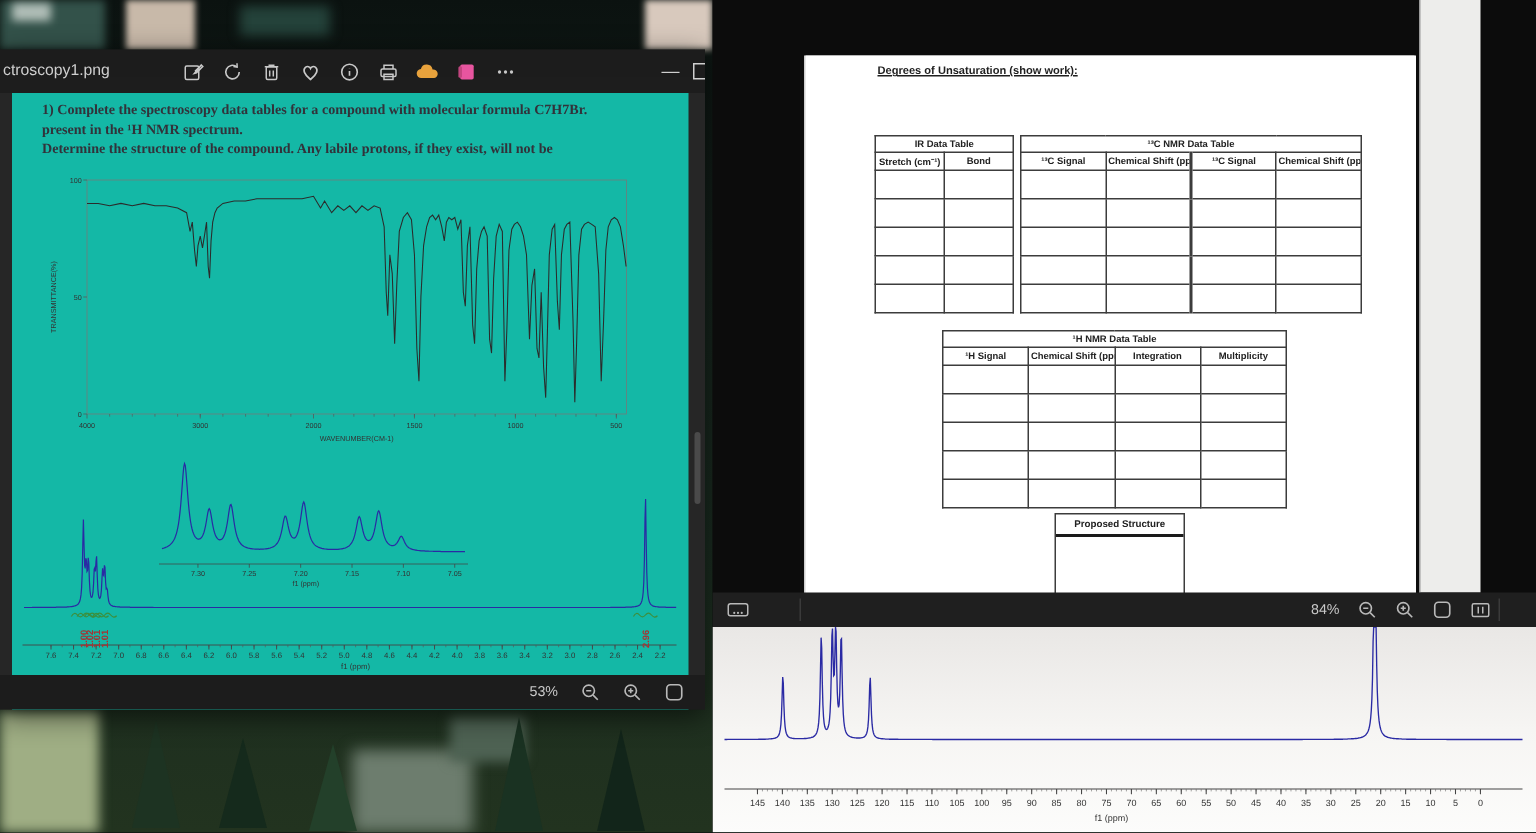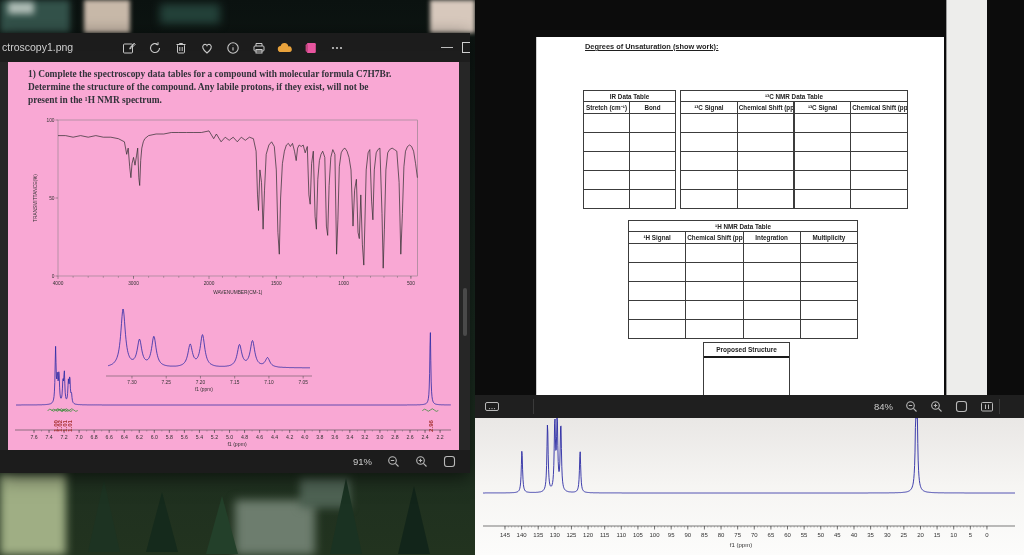--- a/index.html
+++ b/index.html
@@ -11,21 +11,21 @@
   .photos-window{position:absolute;left:0;top:33px;width:470px;height:440px;background:#1d1d1d;overflow:hidden;box-shadow:0 4px 18px rgba(0,0,0,.6);}
   .p-titlebar{position:absolute;left:0;top:0;width:470px;height:18px;background:#1c1c1c;}
   .p-title{position:absolute;left:2px;top:0;line-height:29px;font-size:10.5px;color:#cfcfcf;white-space:nowrap;}
   .ptb{position:absolute;left:118px;top:0;height:29px;display:flex;align-items:center;gap:4px;}
   .tbtn{width:22px;height:24px;background:transparent;border:none;display:flex;align-items:center;justify-content:center;padding:0;cursor:default;}
   .tbtn svg{display:block;}
   .minbtn{position:absolute;right:12px;top:0;width:22px;height:29px;background:transparent;border:none;color:#cfcfcf;font-size:12px;line-height:29px;padding:0;}
   .maxbtn{position:absolute;left:462px;top:9px;width:16px;height:11px;background:transparent;border:none;padding:0;}
   .maxbtn span{display:block;width:9px;height:9px;border:1px solid #cfcfcf;}
   .p-content{position:absolute;left:0;top:29px;width:470px;height:388px;background:#262626;}
-  .photo-canvas{position:absolute;left:8px;top:0;width:451px;height:428px;background:#f9a8d4;overflow:hidden;}
+  .photo-canvas{position:absolute;left:8px;top:0;width:451px;height:428px;background:#14b8a6;overflow:hidden;}
   .p-scroll{position:absolute;right:2px;top:0;width:5px;height:388px;}
   .p-thumb{position:absolute;left:0;top:226px;width:4px;height:48px;background:#4a4a4a;border-radius:2px;}
   .problem-text{position:absolute;left:20px;top:6px;width:412px;font-family:"Liberation Serif",serif;font-size:9.4px;font-weight:600;color:#32323a;line-height:1.36;}
   .problem-text span{display:block;}
   #ir-svg{position:absolute;left:18px;top:46px;}
   #h1-svg{position:absolute;left:2px;top:240px;}
   .p-bottombar{position:absolute;left:0;top:417px;width:470px;height:23px;background:#1c1c1c;display:flex;align-items:center;justify-content:flex-end;gap:15px;padding-right:14px;box-sizing:border-box;}
   .zoomlabel{font-size:9.5px;color:#c9c9c9;}
   .bbtn{background:transparent;border:none;padding:0;display:flex;align-items:center;}
 
@@ -134,22 +134,22 @@
       </div>
       <button class="minbtn">—</button>
       <button class="maxbtn">
           <span></span>
         </button>
     </div>
     <div class="p-content">
       <div class="photo-canvas">
         <div class="problem-text">
           <span>1) Complete the spectroscopy data tables for a compound with molecular formula C7H7Br.</span>
+          <span>present in the ¹H NMR spectrum.</span>
           <span>Determine the structure of the compound. Any labile protons, if they exist, will not be</span>
-          <span>present in the ¹H NMR spectrum.</span>
         </div>
         <svg id="ir-svg" width="424" height="195" viewBox="0 0 424 195">
             <g>
               <rect x="32" y="12" width="359.63" height="156" fill="none" stroke="#777" stroke-width="0.5"></rect>
               <line x1="29.5" y1="12" x2="32" y2="12" stroke="#555" stroke-width="0.5"></line>
               <text x="28.5" y="13.7" font-size="4.8" text-anchor="end" fill="#333">100</text>
               <line x1="29.5" y1="90" x2="32" y2="90" stroke="#555" stroke-width="0.5"></line>
               <text x="28.5" y="91.7" font-size="4.8" text-anchor="end" fill="#333">50</text>
               <line x1="29.5" y1="168" x2="32" y2="168" stroke="#555" stroke-width="0.5"></line>
               <text x="28.5" y="169.7" font-size="4.8" text-anchor="end" fill="#333">0</text>
@@ -344,21 +344,21 @@
                 <text x="193.86440677966084" y="88.5" font-size="4.8" text-anchor="middle" fill="#333">f1 (ppm)</text>
               </g>
             </g>
           </svg>
       </div>
       <div class="p-scroll">
           <div class="p-thumb"></div>
         </div>
     </div>
     <div class="p-bottombar">
-      <span class="zoomlabel">91%</span>
+      <span class="zoomlabel">53%</span>
       <button class="bbtn">
           <svg width="13" height="13" viewBox="0 0 13 13" fill="none" stroke="#b9b9b9" stroke-width="1.1">
             <circle cx="5.5" cy="5.5" r="3.8"></circle>
             <path d="M8.4 8.4 L11.5 11.5 M3.8 5.5h3.4"></path>
           </svg>
         </button>
       <button class="bbtn">
           <svg width="13" height="13" viewBox="0 0 13 13" fill="none" stroke="#b9b9b9" stroke-width="1.1">
             <circle cx="5.5" cy="5.5" r="3.8"></circle>
             <path d="M8.4 8.4 L11.5 11.5 M3.8 5.5h3.4 M5.5 3.8v3.4"></path>

